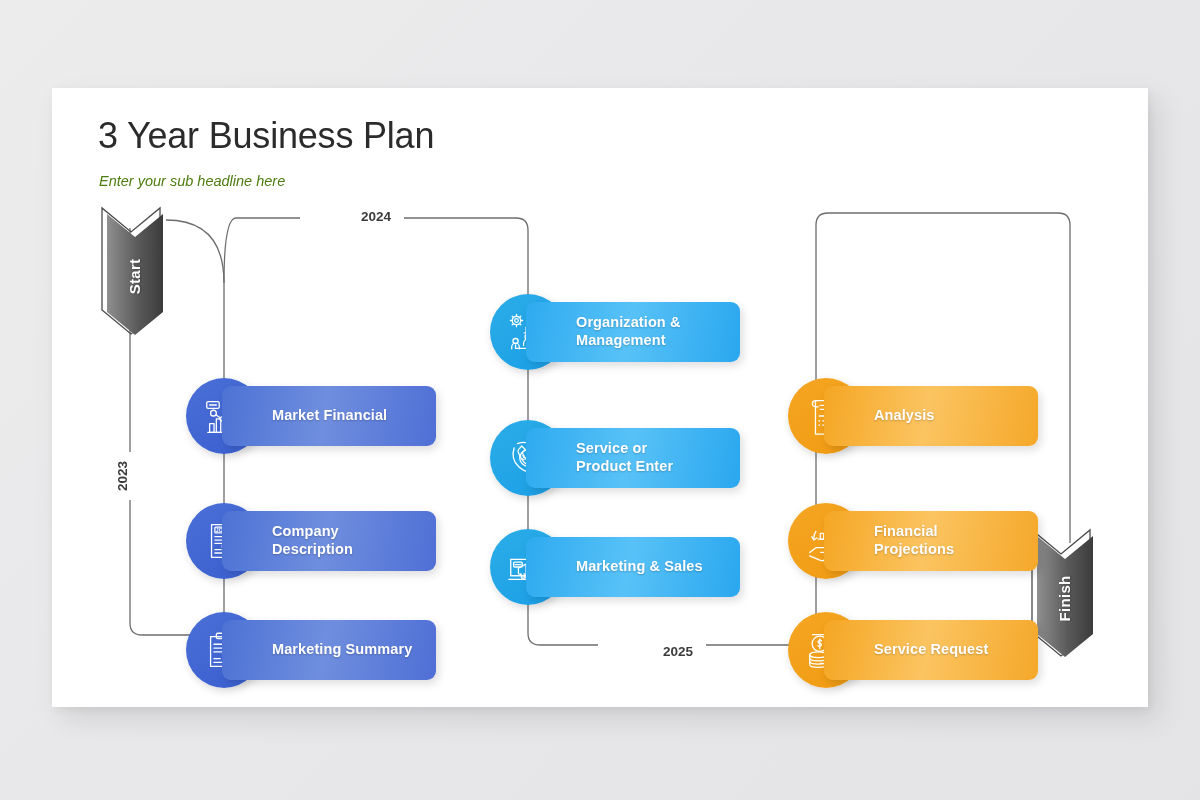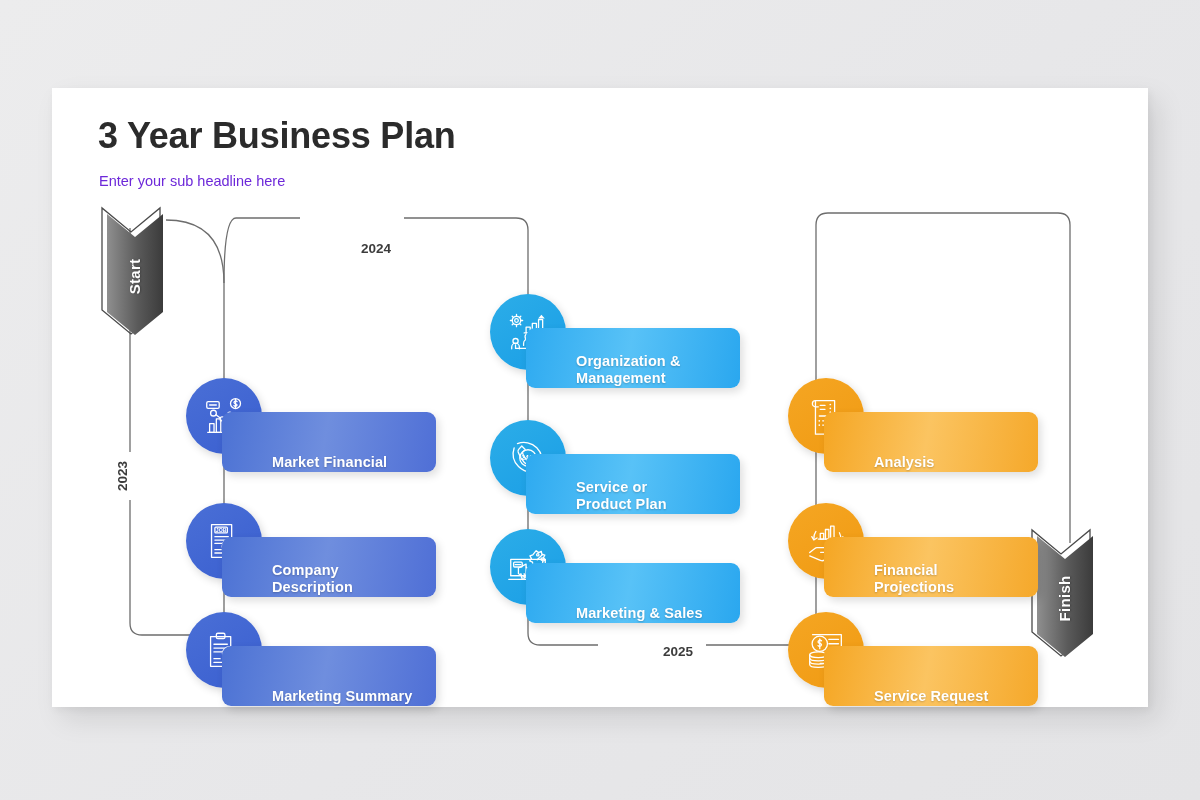--- a/index.html
+++ b/index.html
@@ -20,45 +20,46 @@
     position: absolute;
     left: 52px; top: 88px;
     width: 1096px; height: 619px;
     background: #ffffff;
     box-shadow: 10px 12px 26px rgba(0,0,0,0.10), 2px 3px 8px rgba(0,0,0,0.05);
   }
 
   
   #title {
     position: absolute; left: 46px; top: 27px;
-    font-size: 36px; font-weight: 700; color: #2b2b2b;
+    font-size: 36px; font-weight: 400; color: #2b2b2b;
     letter-spacing: -0.2px; white-space: nowrap;
   }
   #subtitle {
     position: absolute; left: 47px; top: 85px;
-    font-size: 14.5px; font-weight: 400; color: #6d28d9;
+    font-size: 14.5px; font-weight: 400; color: #4d7c0f;
     white-space: nowrap;
+    font-style: italic;
   }
 
   
   #wires { position: absolute; left: 0; top: 0; width: 1096px; height: 619px; }
   #wires path, #wires line { fill: none; stroke: #6d6d6d; stroke-width: 1.3; }
 
   .yearlabel {
     position: absolute;
     font-size: 13.5px; font-weight: 700; color: #3c3c3c;
     background: #ffffff; padding: 0 9px;
     white-space: nowrap; line-height: 1;
   }
   #year2023 {
     left: 62px; top: 412px;
     transform: rotate(-90deg); transform-origin: left top;
     padding: 2px 9px;
   }
-  #year2024 { left: 300px; top: 122px; margin-top: 32px; }
+  #year2024 { left: 300px; top: 122px; }
   #year2025 { left: 602px; top: 557px; text-align: right; }
 
   
   .banner { position: absolute; width: 62px; height: 132px; }
   .banner .outline {
     position: absolute; left: 0; top: 0; width: 62px; height: 132px;
   }
   .banner .outline path { fill: none; stroke: #4a4a4a; stroke-width: 1.3; }
   .banner .body {
     position: absolute; left: 7px; top: 8px; width: 56px; height: 124px;
@@ -77,24 +78,23 @@
   }
   #startBanner { left: 48px; top: 118px; }
   #finishBanner { left: 978px; top: 440px; }
 
   
   .row { position: absolute; height: 76px; }
   .chip {
     position: absolute; left: 36px; top: 8px;
     height: 60px; width: 214px;
     border-radius: 9px;
-    display: flex; align-items: flex-end;
+    display: flex; align-items: center;
     padding-left: 50px;
     box-shadow: 3px 4px 9px rgba(0,0,0,0.13);
-    margin-top: 26px;
   }
   .chip .lbl {
     color: #ffffff; font-size: 14.5px; font-weight: 700;
     line-height: 1.22; letter-spacing: 0.1px;
     text-shadow: 0 1px 2px rgba(0,0,0,0.22);
     white-space: pre-line;
   }
   .bubble {
     position: absolute; left: 0; top: 0;
     width: 76px; height: 76px; border-radius: 50%;
@@ -285,21 +285,21 @@
           <path d="M 13 9 a 19 19 0 0 1 24.5 24.5"></path>
           <path d="M 9.5 13.5 a 19 19 0 0 0 24 24"></path>
           <circle cx="24" cy="24" r="8.6"></circle>
           <text x="24" y="26.6" class="fillw" style="font:bold 7.2px 'Liberation Sans',sans-serif" text-anchor="middle">24/7</text>
           <path d="M 17.5 11.5 l 3.6 3.6 -3 3 a 16 16 0 0 0 11.8 11.8 l 3 -3 3.6 3.6
                    -3.2 3.2 a 3.2 3.2 0 0 1 -3 0.8 A 26 26 0 0 1 13.7 17.7 a 3.2 3.2 0 0 1 0.8 -3 Z"></path>
         </svg>
       </div>
       <div class="chip">
         <span class="lbl">Service or
-Product Plan</span>
+Product Enter</span>
       </div>
     </div>
 
     <div class="row c-cyan" style="left:438px; top:441px;">
       <div class="bubble">
         <svg viewBox="0 0 48 48">
           <path d="M 6 33 L 6 16 L 42 16 L 42 33 Z"></path>
           <line x1="4" y1="37" x2="44" y2="37"></line>
           <line x1="6" y1="33" x2="42" y2="33"></line>
           <rect x="9" y="19" width="9" height="5" rx="1"></rect>

